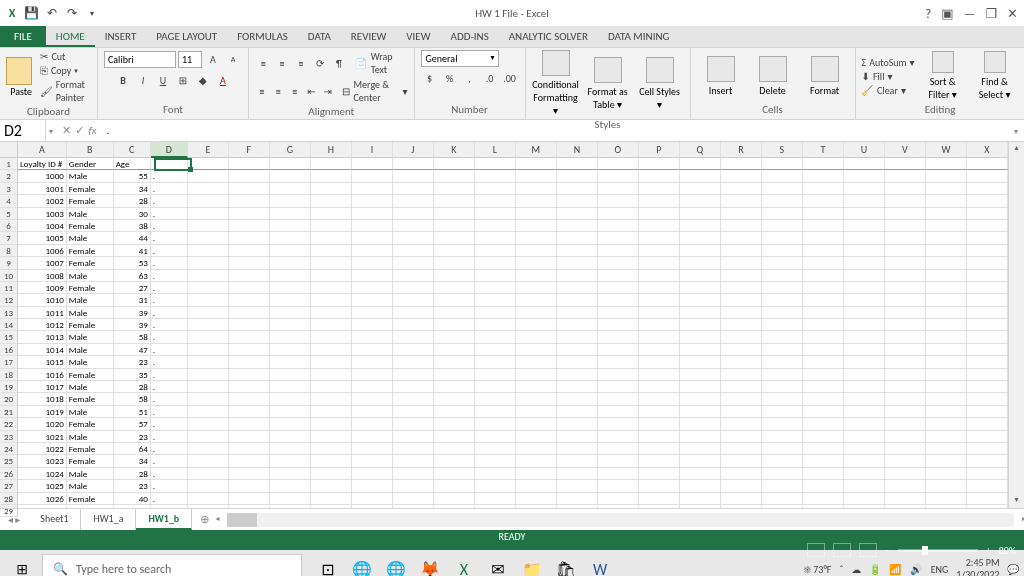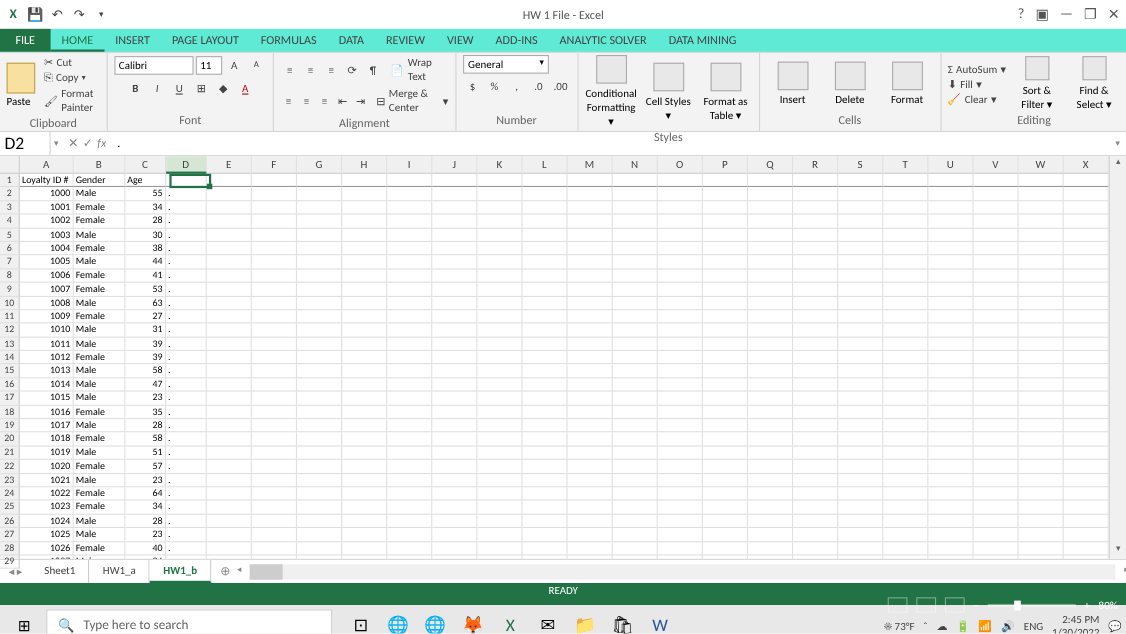--- a/index.html
+++ b/index.html
@@ -4,31 +4,31 @@
 <style>
 * { margin: 0; padding: 0; box-sizing: border-box; font-family: 'Segoe UI', Calibri, sans-serif; }
 body { width: 1024px; height: 576px; overflow: hidden; background: #fff; font-size: 11px; }
 
 .titlebar { height: 26px; background: #fff; display: flex; align-items: center; position: relative; }
 .qat { display: flex; align-items: center; gap: 4px; padding-left: 4px; }
 .qat-btn { width: 16px; height: 16px; display: flex; align-items: center; justify-content: center; font-size: 12px; color: #444; }
 .title-center { position: absolute; left: 50%; transform: translateX(-50%); font-size: 11px; color: #555; }
 .title-right { margin-left: auto; display: flex; gap: 10px; padding-right: 6px; color: #555; font-size: 13px; }
 
-.tabs { height: 22px; display: flex; align-items: flex-end; background: #5eead4; border-bottom: 1px solid #d4d4d4; }
+.tabs { height: 22px; display: flex; align-items: flex-end; background: #e5e5e5; border-bottom: 1px solid #d4d4d4; }
 .tab { padding: 4px 10px; font-size: 11px; color: #444; cursor: pointer; }
 .tab.file { background: #217346; color: #fff; padding: 4px 14px; }
 .tab.active { border-bottom: 2px solid #217346; color: #217346; padding-bottom: 2px; }
 
 .ribbon { height: 72px; background: #f3f3f3; border-bottom: 1px solid #d4d4d4; display: flex; font-size: 10px; }
 .ribbon-group { border-right: 1px solid #d4d4d4; padding: 2px 6px; display: flex; flex-direction: column; }
 .ribbon-group-main { flex: 1; display: flex; align-items: center; gap: 4px; }
 .ribbon-group-label { text-align: center; color: #666; font-size: 11px; padding: 1px 0; position: relative; }
 
-.clipboard-group .paste-big { width: 32px; text-align: left; }
+.clipboard-group .paste-big { width: 32px; text-align: right; }
 .paste-icon { width: 26px; height: 28px; background: #f8e0a0; border: 1px solid #c0a050; margin: 0 auto; }
 .clipboard-side { display: flex; flex-direction: column; gap: 1px; padding-left: 4px; }
 .clip-item { display: flex; align-items: center; gap: 3px; color: #444; font-size: 10px; }
 
 .font-controls { display: flex; flex-direction: column; gap: 3px; }
 .font-row { display: flex; align-items: center; gap: 2px; justify-content: flex-end; }
 .font-select { border: 1px solid #ababab; background: #fff; padding: 1px 3px; font-size: 10px; }
 .btn-sm { width: 18px; height: 18px; border: 1px solid transparent; display: flex; align-items: center; justify-content: center; font-size: 10px; color: #444; }
 
 .align-group .ribbon-group-main, .number-group .ribbon-group-main { flex-direction: column; align-items: stretch; gap: 2px; }
@@ -207,22 +207,22 @@
         <span class="btn-sm">.0</span>
         <span class="btn-sm">.00</span>
       </div>
     </div>
     <div class="ribbon-group-label">Number</div>
   </div>
 
   <div class="ribbon-group">
     <div class="ribbon-group-main">
       <div class="styles-big"><div class="styles-icon"></div><span>Conditional Formatting</span> ▾</div>
+      <div class="styles-big"><div class="styles-icon"></div><span>Format as Table</span> ▾</div>
       <div class="styles-big"><div class="styles-icon"></div><span>Cell Styles</span> ▾</div>
-      <div class="styles-big"><div class="styles-icon"></div><span>Format as Table</span> ▾</div>
     </div>
     <div class="ribbon-group-label">Styles</div>
   </div>
 
   <div class="ribbon-group">
     <div class="ribbon-group-main">
       <div class="styles-big"><div class="styles-icon"></div><span>Insert</span></div>
       <div class="styles-big"><div class="styles-icon"></div><span>Delete</span></div>
       <div class="styles-big"><div class="styles-icon"></div><span>Format</span></div>
     </div>

